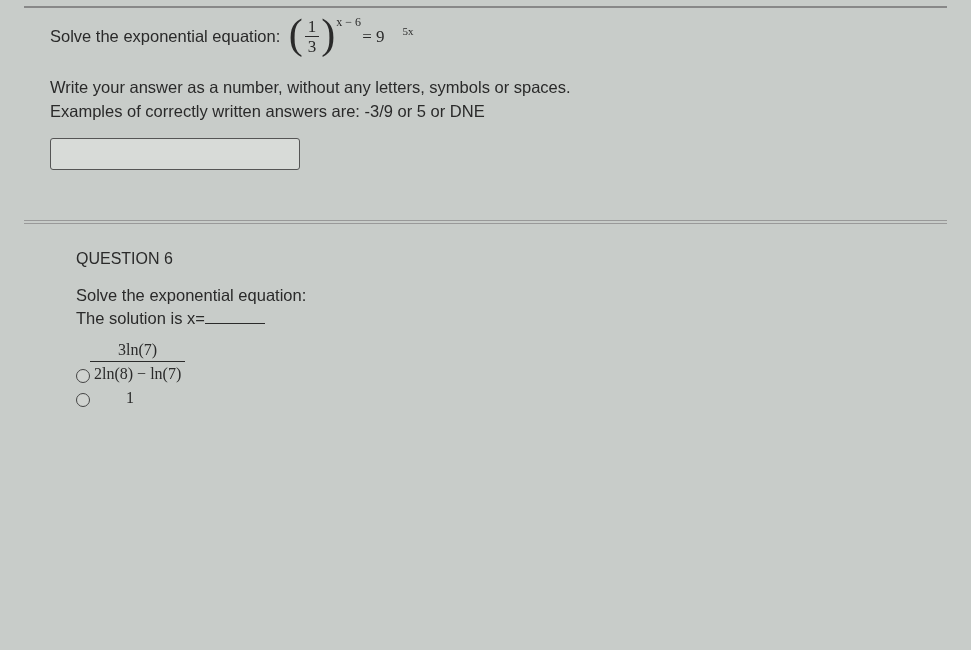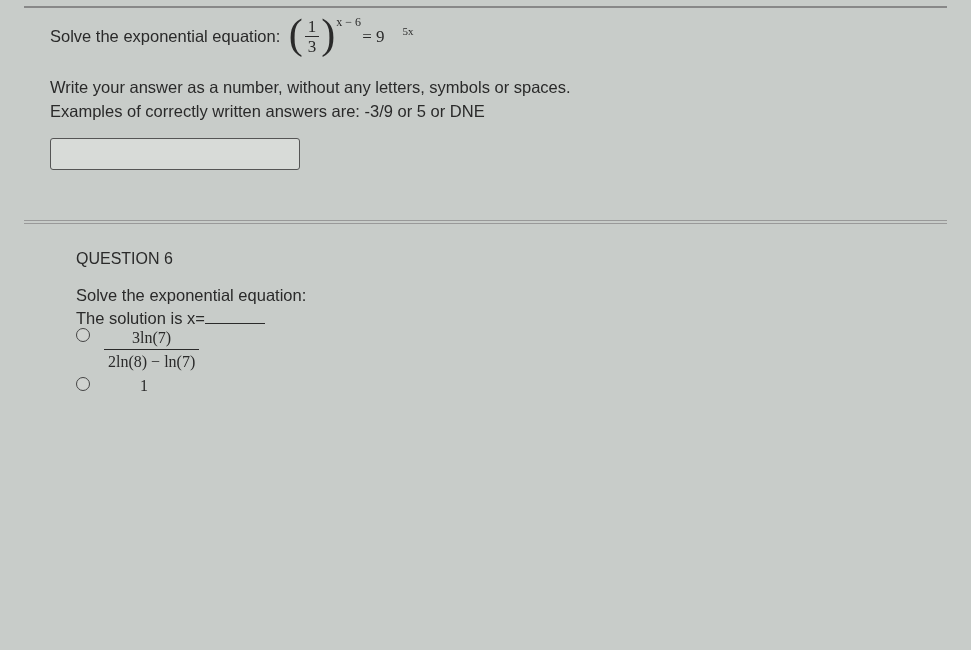--- a/index.html
+++ b/index.html
@@ -106,37 +106,36 @@
       font-size: 16.5px;
       margin-bottom: 4px;
     }
     .q6-eqn {
       font-family: Georgia, serif;
       font-size: 16px;
       margin-bottom: 10px;
     }
     .q6-sol {
       font-size: 16.5px;
-      margin-bottom: 0;
+      margin-bottom: 12px;
     }
     .blank {
       display: inline-block;
       border-bottom: 1.5px solid #2a2a2a;
       width: 60px;
       vertical-align: baseline;
     }
     .options {
       display: flex;
       flex-direction: column;
       gap: 6px;
     }
     .option-row {
       display: flex;
-      align-items: flex-start;
-      gap: 14px;
+      align-items: flex-end;
     }
     .radio {
       width: 14px;
       height: 14px;
       border: 1.5px solid #444;
       border-radius: 50%;
       background: #d0d3d0;
       flex-shrink: 0;
     }
     .opt-frac {

